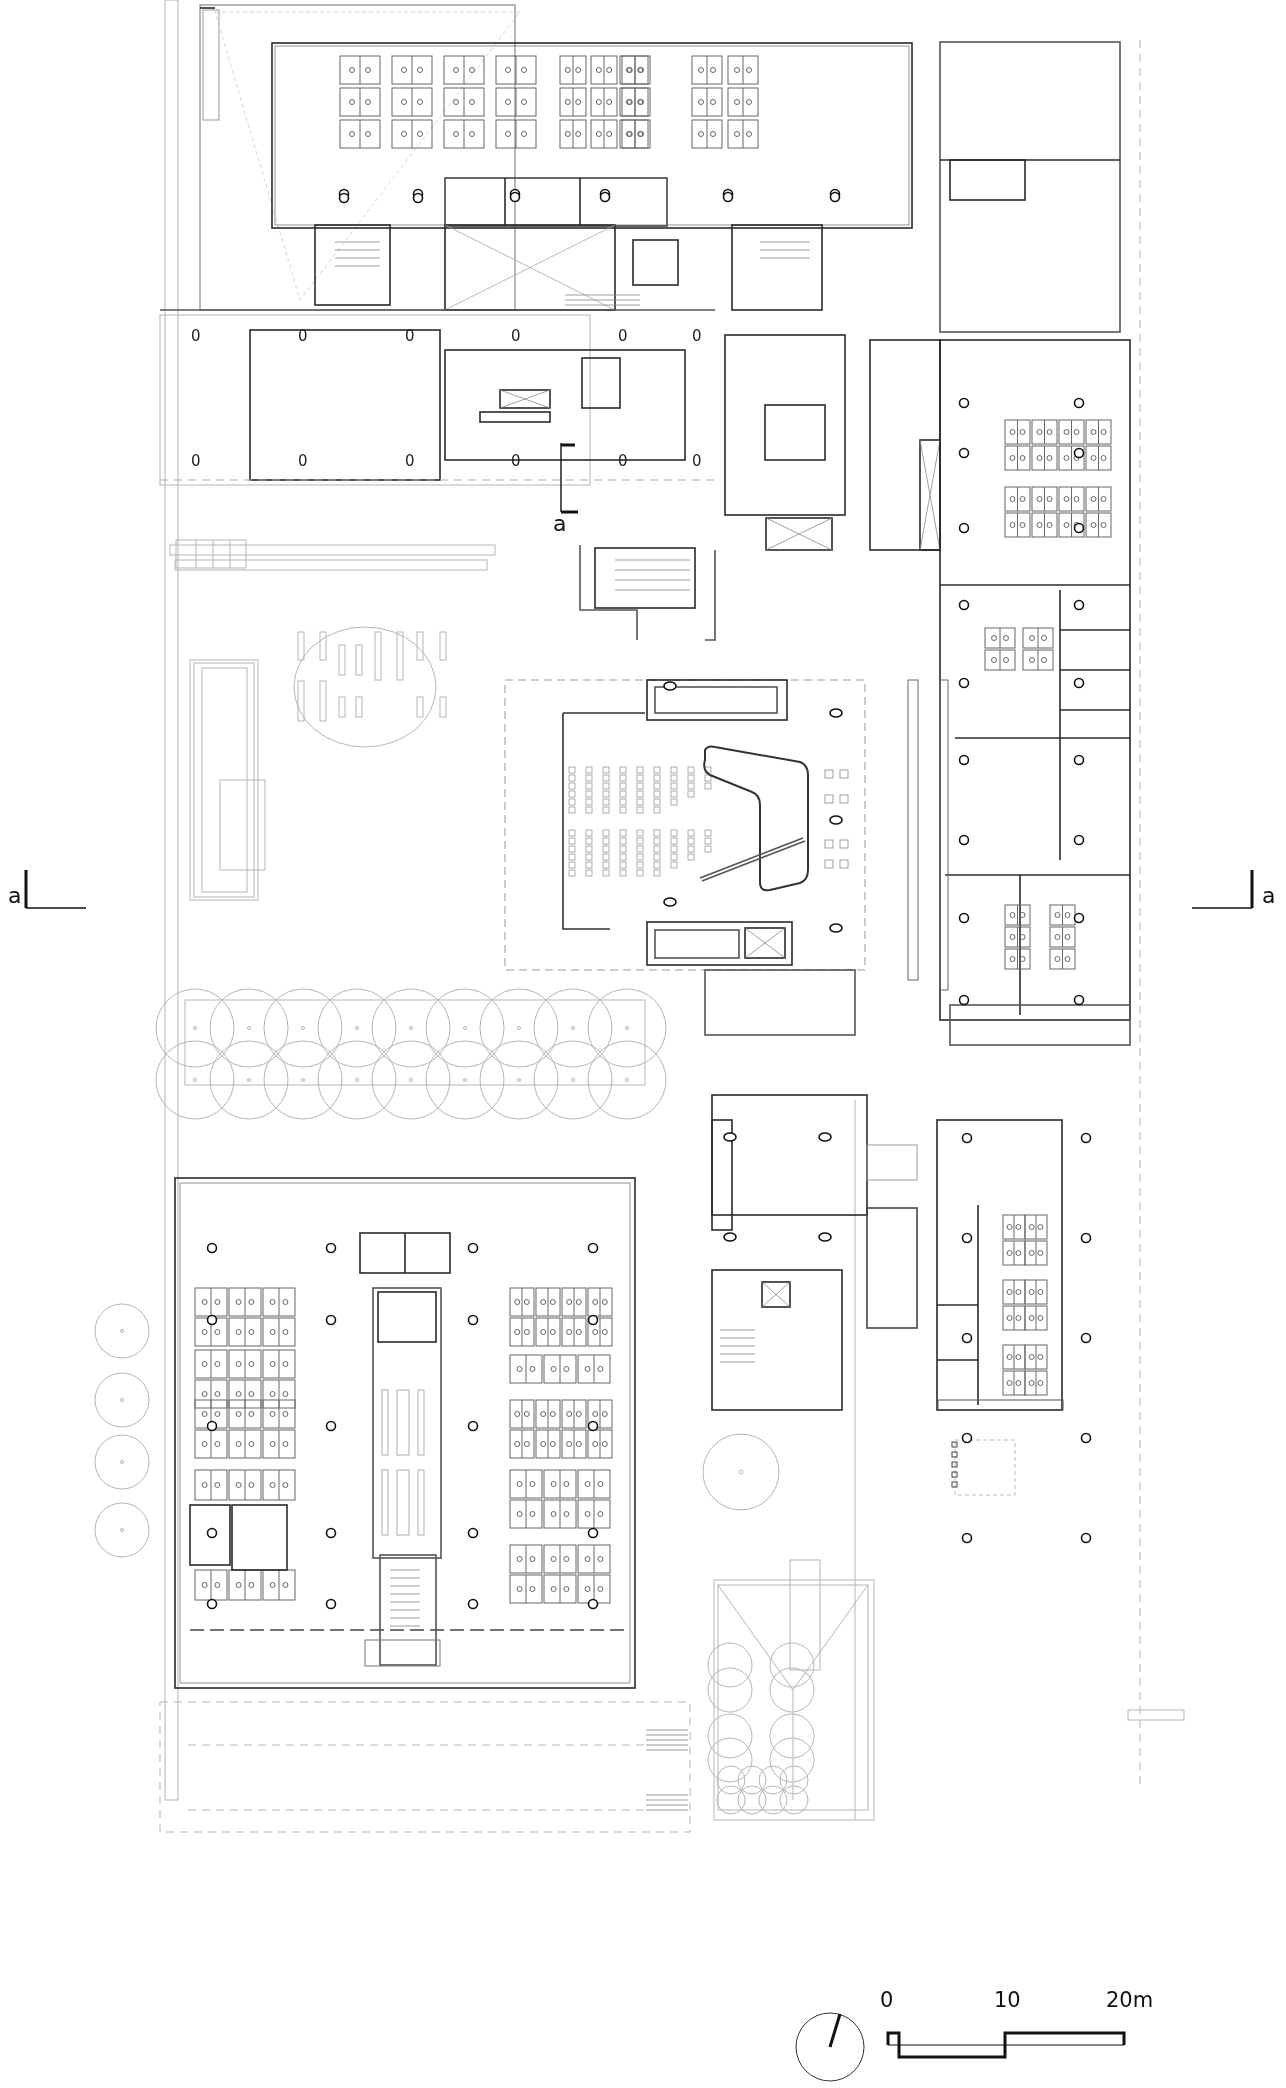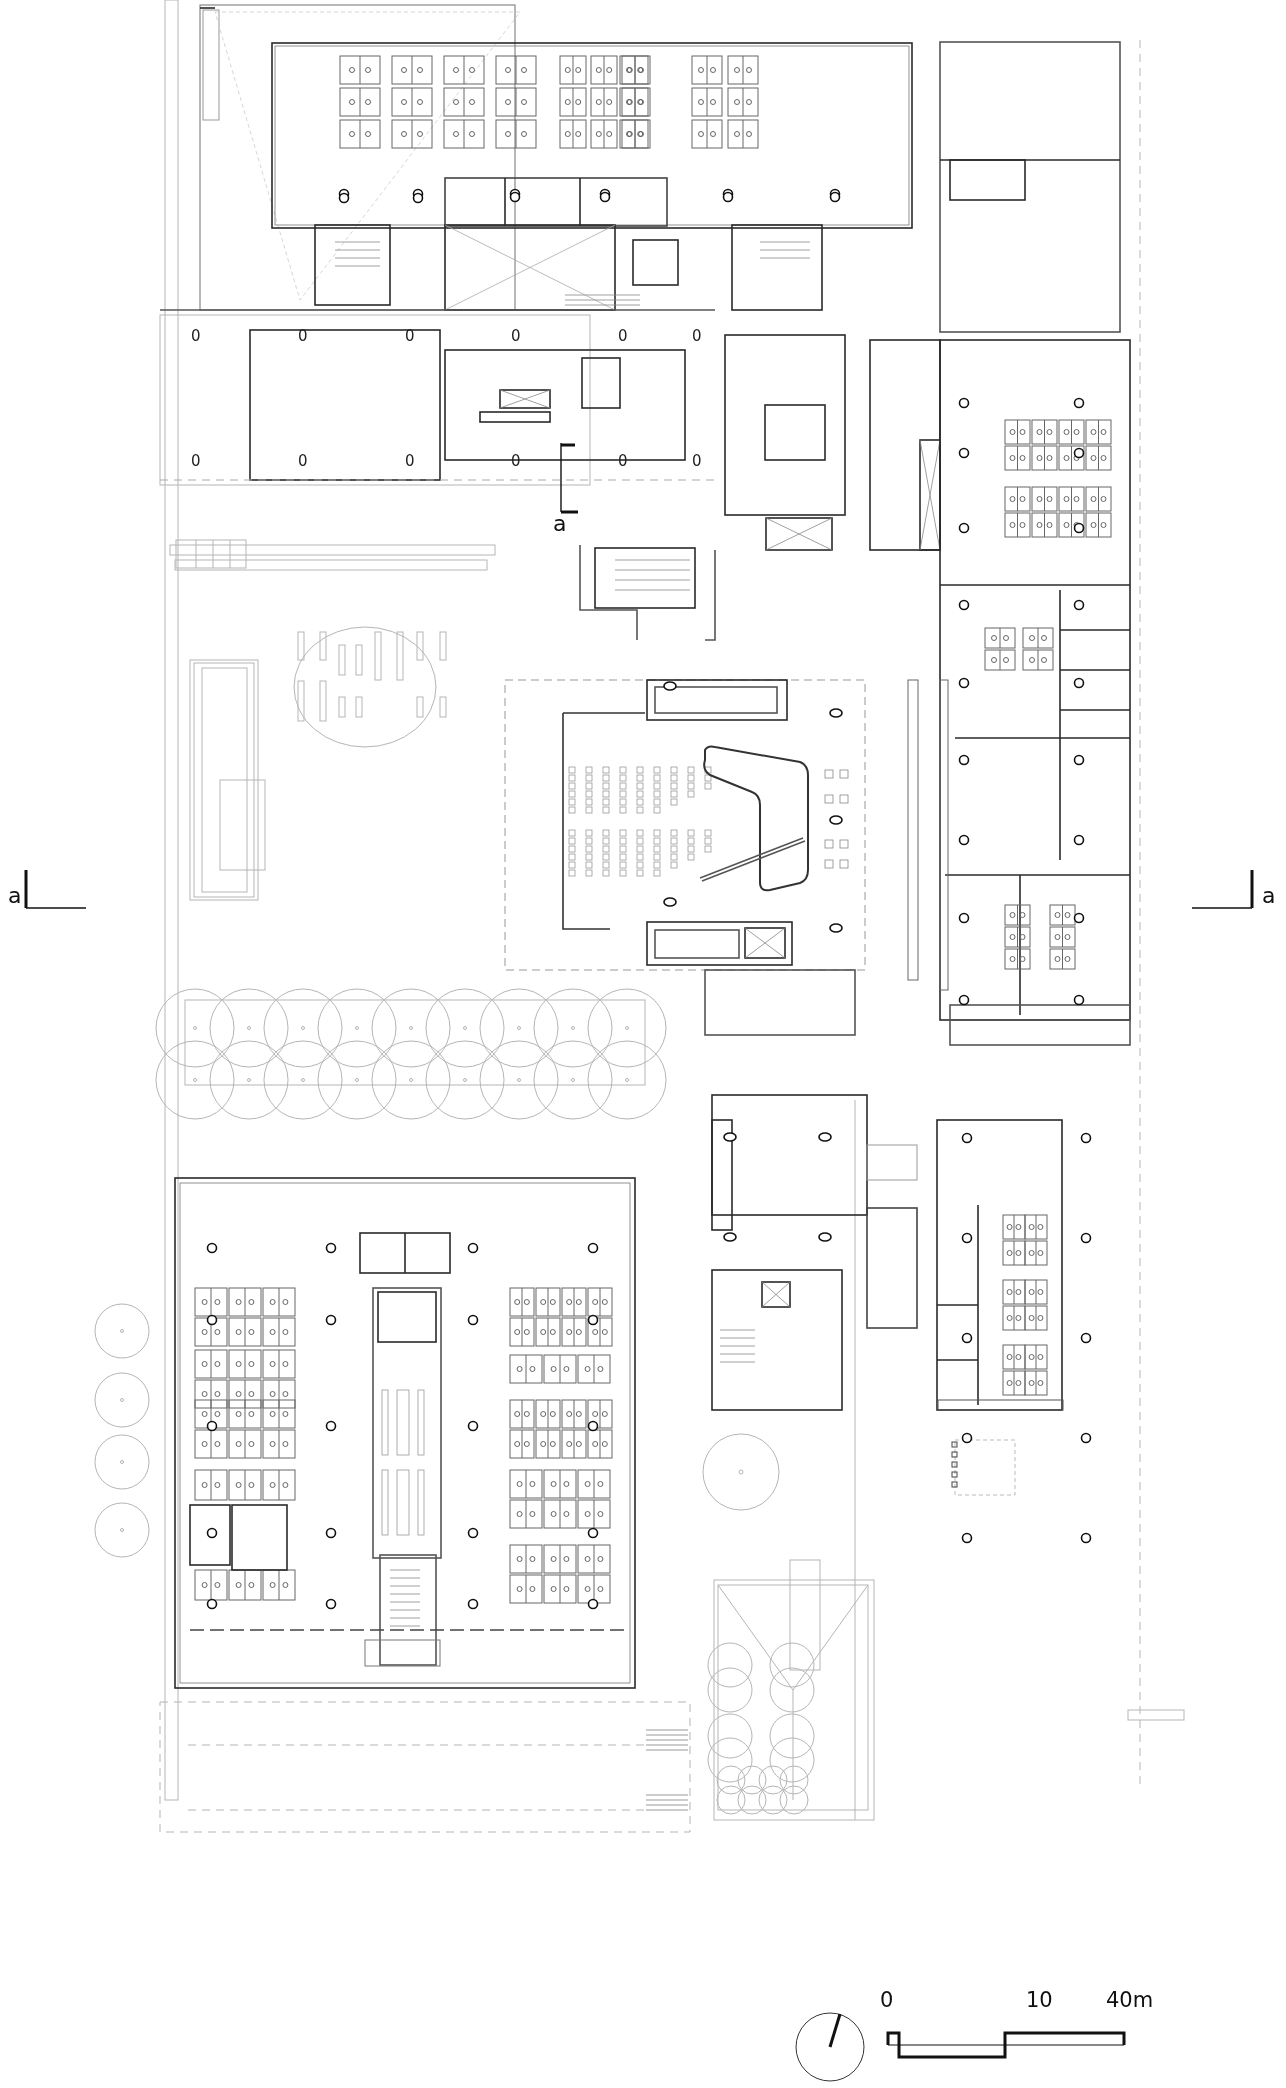--- a/index.html
+++ b/index.html
@@ -1014,14 +1014,14 @@
     <div class="lbl grid-lbl" style="left: 692px; top: 329px;">0</div>
     <div class="lbl grid-lbl" style="left: 191px; top: 454px;">0</div>
     <div class="lbl grid-lbl" style="left: 298px; top: 454px;">0</div>
     <div class="lbl grid-lbl" style="left: 405px; top: 454px;">0</div>
     <div class="lbl grid-lbl" style="left: 511px; top: 454px;">0</div>
     <div class="lbl grid-lbl" style="left: 618px; top: 454px;">0</div>
     <div class="lbl grid-lbl" style="left: 692px; top: 454px;">0</div>
   </div>
 
 <div class="lbl scale-lbl" style="left:880px;top:1990px;">0</div>
-<div class="lbl scale-lbl" style="left:1026px;top:1990px;">10</div>
-<div class="lbl scale-lbl" style="left:1106px;top:1990px;">40m</div>
+<div class="lbl scale-lbl" style="left:994px;top:1990px;">10</div>
+<div class="lbl scale-lbl" style="left:1106px;top:1990px;">20m</div>
 
 </body></html>

